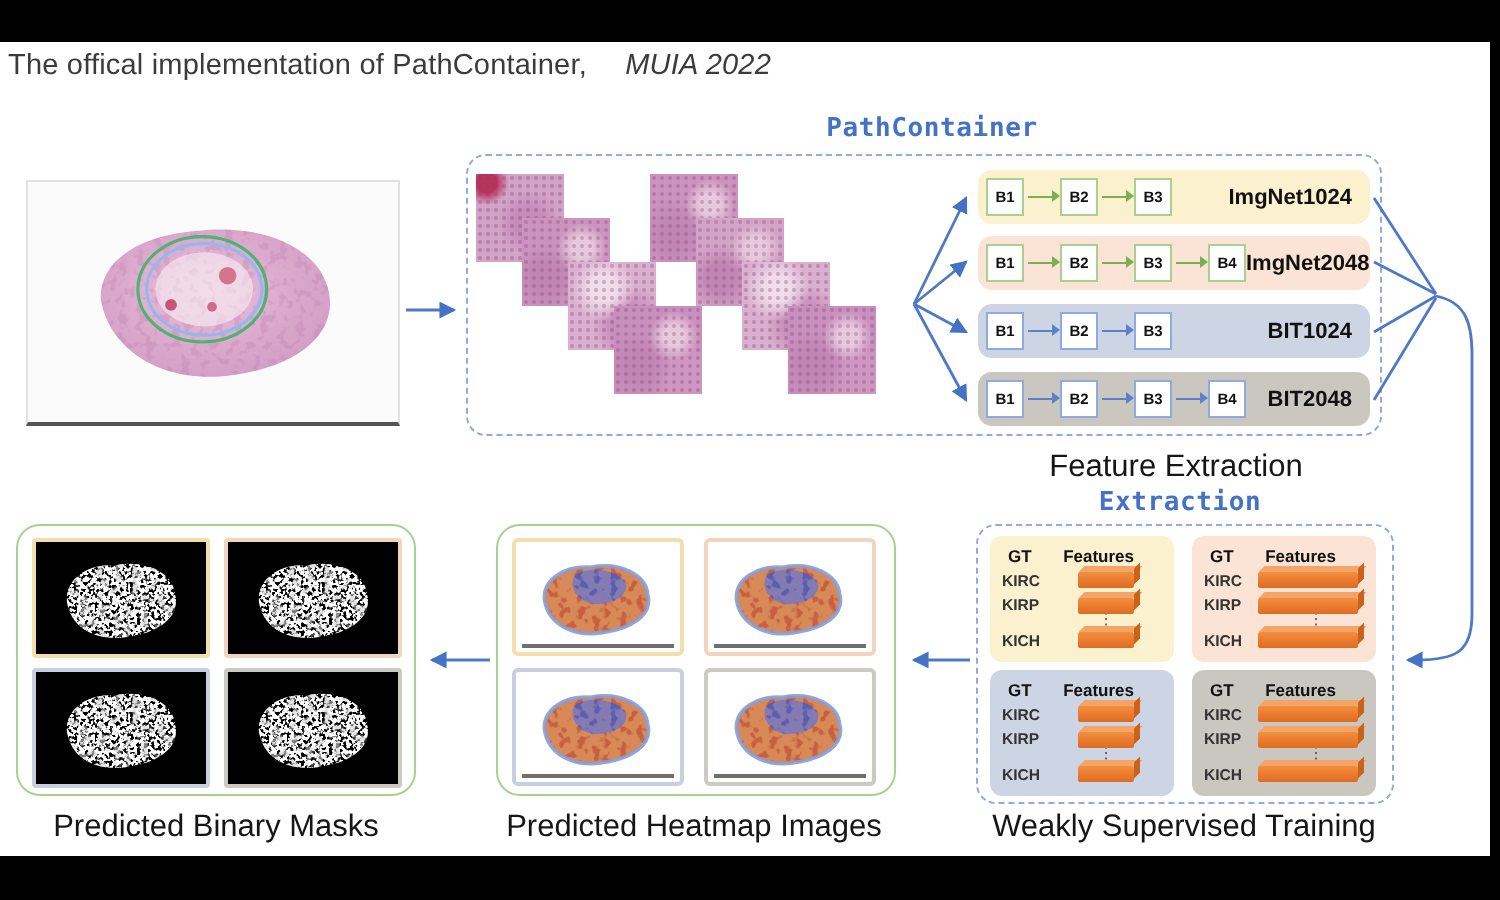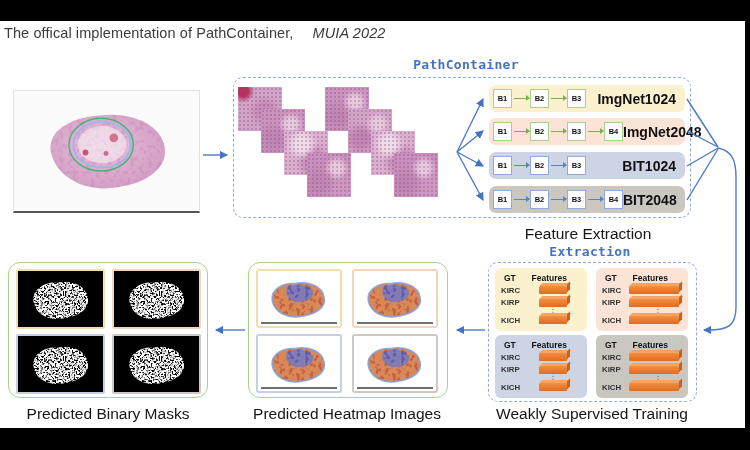--- a/index.html
+++ b/index.html
@@ -54,21 +54,21 @@
   .bg-yellow{background:#FBF1CF;} .bg-peach{background:#FBE3D5;}
   .bg-bluegray{background:#CDD5E4;} .bg-gray{background:#CAC7C1;}
   .blk{width:19px;height:19px;background:#fff;border:1.3px solid;box-sizing:border-box;
        display:flex;align-items:center;justify-content:center;
        font-size:7.5px;font-weight:bold;color:#111;flex:0 0 auto;}
   .blk.g{border-color:#A9D18E;} .blk.b{border-color:#8FAADC;}
   .conn{display:block;width:14px;height:1.4px;background:currentColor;position:relative;margin:0 2px;flex:0 0 auto;}
   .conn.g{color:#7CAF50;} .conn.b{color:#5B82C9;}
   .conn::after{content:"";position:absolute;right:-2px;top:-2.4px;width:0;height:0;
        border-top:3px solid transparent;border-bottom:3px solid transparent;border-left:4.5px solid currentColor;}
-  .bb-name{margin-left:auto;margin-right:9px;font-size:14px;font-weight:bold;color:#111;}
+  .bb-name{margin-left:auto;margin-right:9px;font-size:11px;font-weight:bold;color:#111;}
 
   
   .pf-panel{position:absolute;width:92px;height:63px;border-radius:6px;box-sizing:border-box;
             padding:5px 20px 3px 6px;}
   .pf-head{display:flex;align-items:center;height:10px;}
   .h-gt{margin-left:3px;width:27px;font-size:8.5px;font-weight:bold;color:#111;}
   .h-ft{font-size:8.5px;font-weight:bold;color:#111;margin-left:8px;}
   .pf-row{display:flex;align-items:center;height:11px;margin-top:1.5px;}
   .pf-class{width:30px;font-size:7.8px;font-weight:700;color:#333;}
   .pf-bar{width:28px;height:8px;margin-left:12px;position:relative;border-radius:1px;

